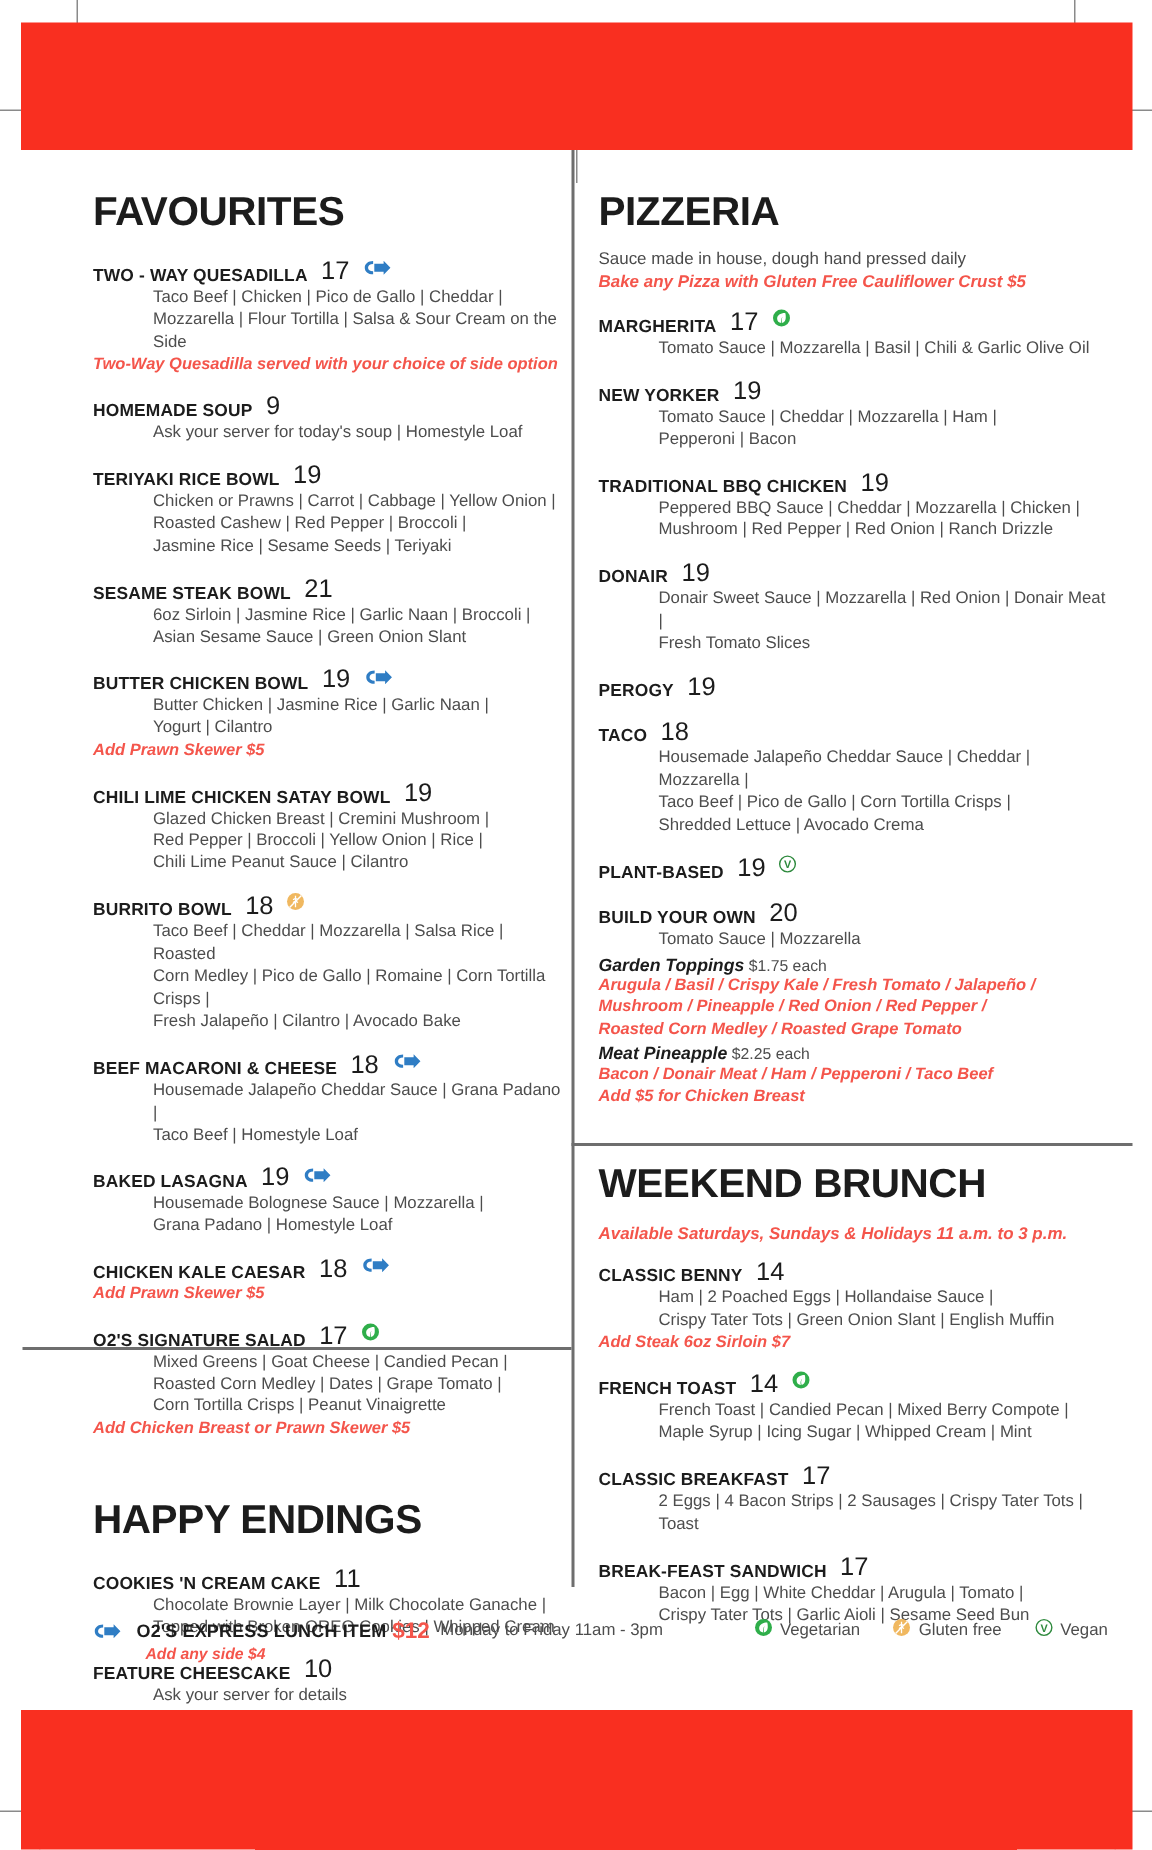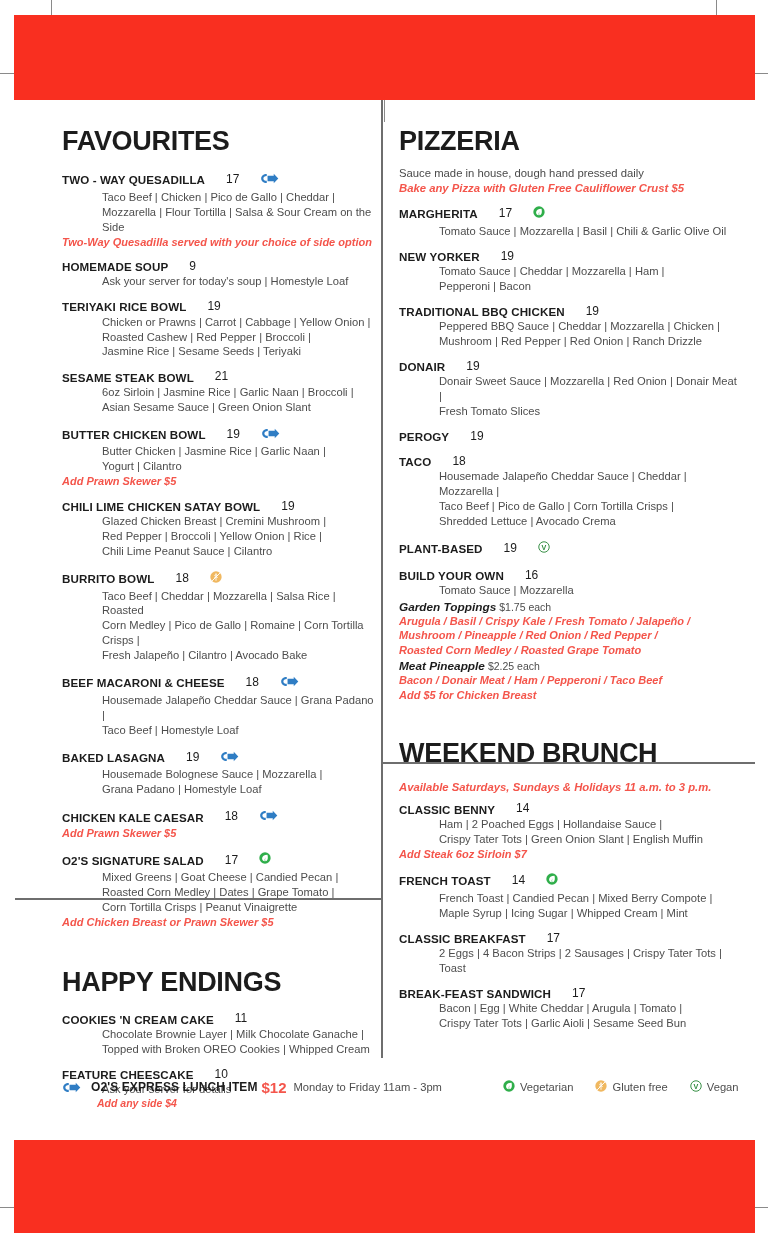--- a/index.html
+++ b/index.html
@@ -36,28 +36,28 @@
   .section-note { font-size: 11.3px; color: #4a4a4a; line-height: 1.32; }
   .section-note-red {
     font-size: 11.3px; color: #f4554b; font-style: italic; font-weight: bold;
     line-height: 1.32;
   }
 
   
   .item { margin-top: 11px; }
   .item:first-of-type { margin-top: 0; }
   .item-head {
-    display: flex; align-items: center; flex-wrap: wrap;
-    line-height: 1.12; gap: 16px;
+    display: flex; align-items: flex-end; flex-wrap: wrap;
+    line-height: 1.12; gap: 4px;
   }
   .item-name {
     font-size: 11.6px; font-weight: bold; color: #1c1c1c;
     letter-spacing: 0.1px; white-space: nowrap;
   }
-  .item-price { font-size: 12px; color: #1c1c1c; margin-left: 5px; }
+  .item-price { font-size: 17px; color: #1c1c1c; margin-left: 5px; }
   .item-desc {
     font-size: 11.2px; color: #4d4d4d; line-height: 1.33; margin-top: 1px; margin-left: 40px;
   }
   .item-red {
     font-size: 11px; color: #f4554b; font-style: italic; font-weight: bold;
     line-height: 1.3; margin-top: 0px;
   }
 
   
   .topping-head {
@@ -374,21 +374,21 @@
                   <circle cx="7" cy="7" r="6.1" fill="#ffffff" stroke="#2f8a3e" stroke-width="1.1"></circle>
                   <text x="7" y="10.2" font-size="8.4" font-weight="bold" text-anchor="middle" font-family="Liberation Sans, sans-serif" fill="#2f8a3e">V</text>
                 </svg></span>
             </div>
           </div>
         </div>
 
       <div class="item">
         <div class="item-head">
           <span class="item-name">BUILD YOUR OWN</span>
-          <span class="item-price">16</span>
+          <span class="item-price">20</span>
         </div>
         <div class="item-desc">Tomato Sauce | Mozzarella</div>
         <div class="topping-head">
           <span>Garden Toppings</span><span class="topping-price">$1.75 each</span>
         </div>
         <div id="garden-lines" class="topping-list">
             <div>Arugula / Basil / Crispy Kale / Fresh Tomato / Jalapeño /</div>
             <div>Mushroom / Pineapple / Red Onion / Red Pepper /</div>
             <div>Roasted Corn Medley / Roasted Grape Tomato</div>
           </div>

